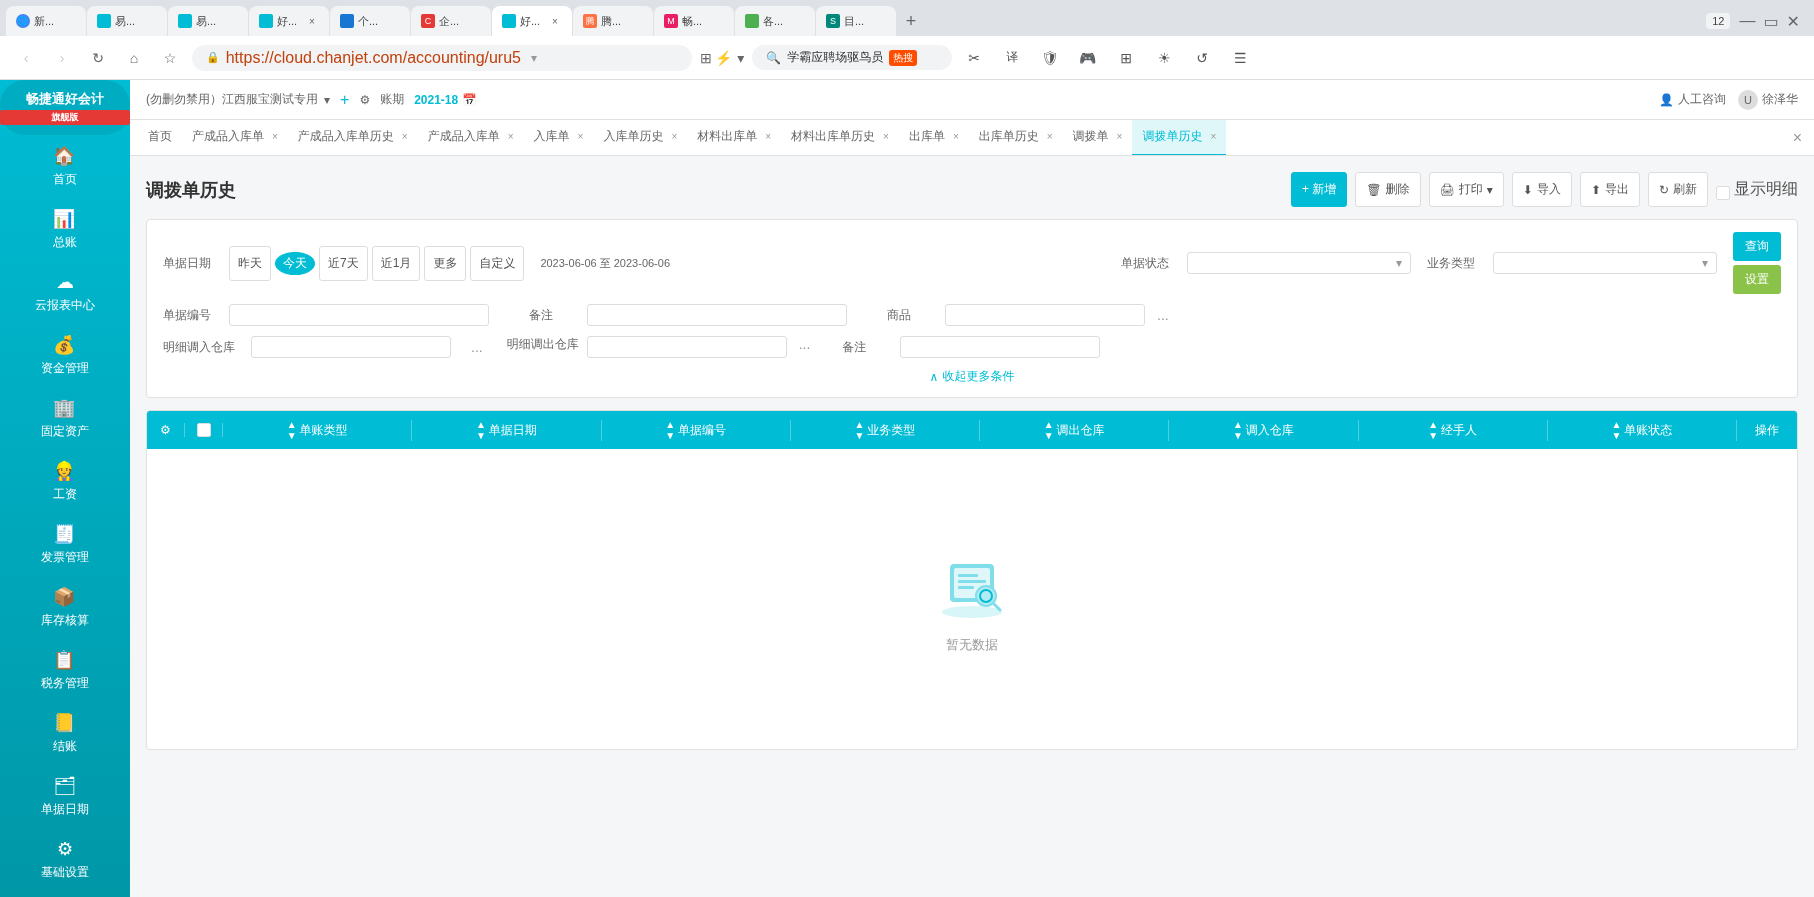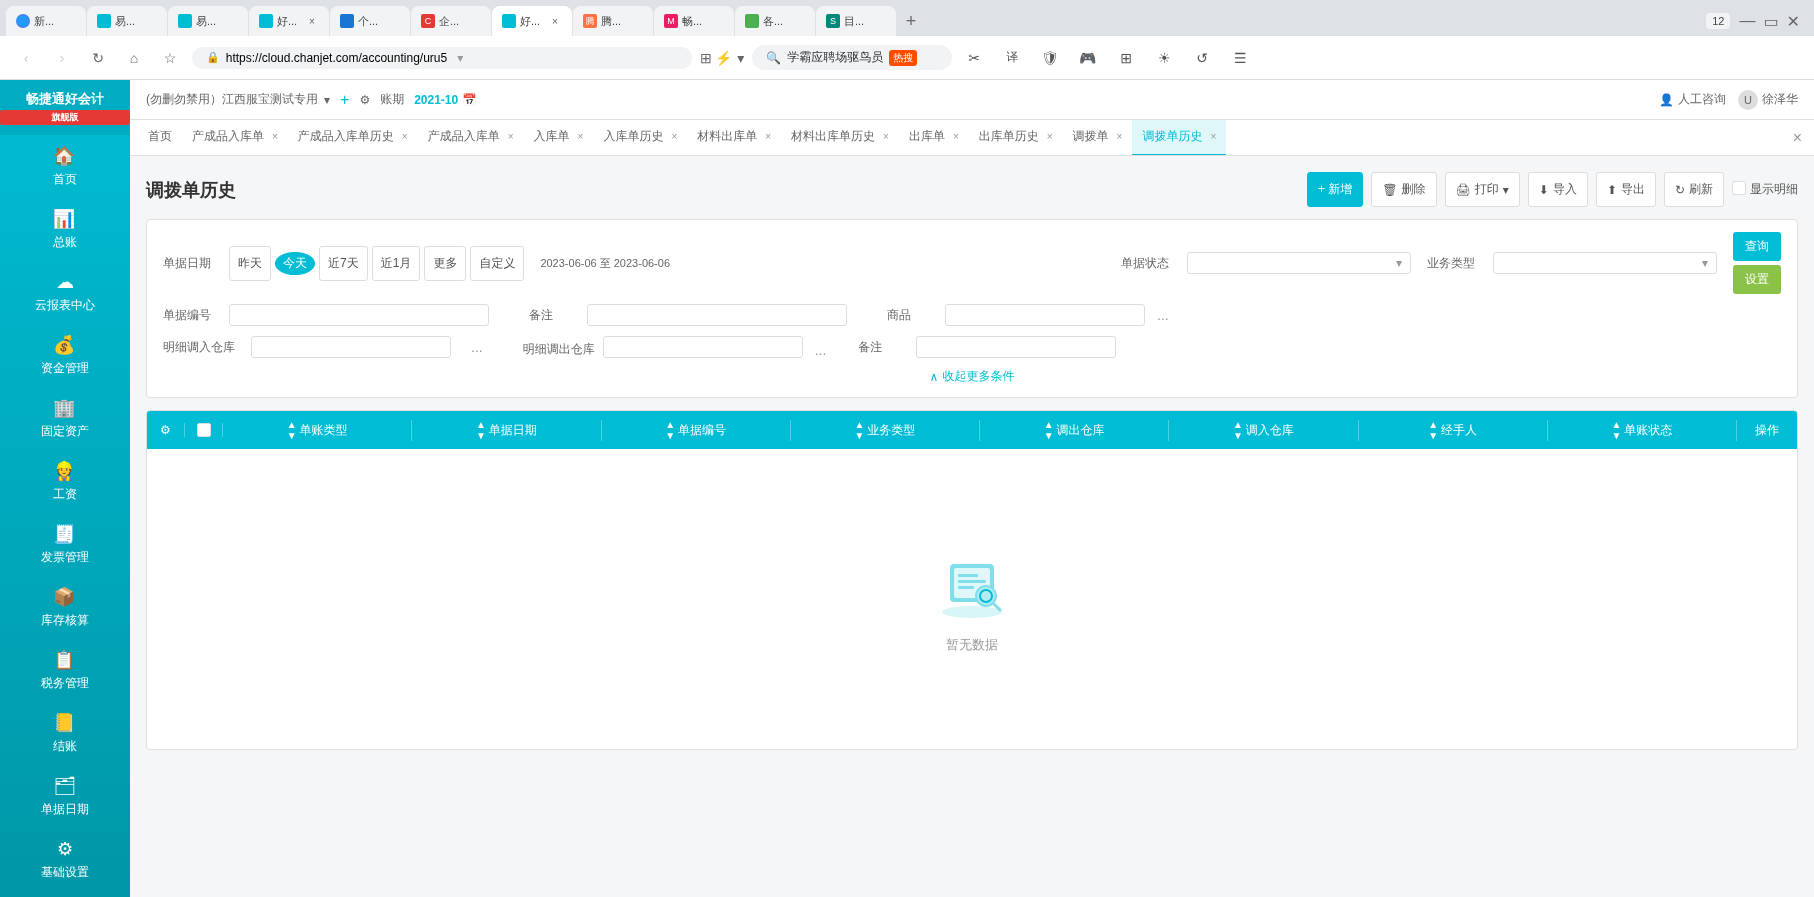--- a/index.html
+++ b/index.html
@@ -24,21 +24,21 @@
     .search-bar { display: flex; align-items: center; gap: 6px; background: #f1f3f4; border-radius: 20px; padding: 4px 14px; min-width: 200px; font-size: 12px; color: #333; }
     .hot-tag { background: #ff4d00; color: white; border-radius: 3px; padding: 1px 4px; font-size: 10px; }
     .toolbar-icons { display: flex; align-items: center; gap: 10px; color: #555; font-size: 14px; }
     .toolbar-icon { width: 28px; height: 28px; border-radius: 50%; display: flex; align-items: center; justify-content: center; cursor: pointer; }
 
     
     .app-wrapper { display: flex; height: calc(897px - 80px); }
 
     
     .sidebar { width: 130px; background: linear-gradient(180deg, #00bcd4 0%, #0097a7 100%); display: flex; flex-direction: column; align-items: center; padding-top: 0; flex-shrink: 0; }
-    .sidebar-logo { width: 100%; background: #00acc1; padding: 10px 0; text-align: center; color: white; font-size: 13px; font-weight: bold; cursor: pointer; display: flex; flex-direction: column; align-items: center; gap: 2px; }
+    .sidebar-logo { width: 100%; background: #00acc1; padding: 10px 0; text-align: center; color: white; font-size: 13px; font-weight: bold; cursor: pointer; display: flex; flex-direction: column; align-items: center; gap: 2px; border-radius: 25px; }
     .sidebar-item { width: 100%; display: flex; flex-direction: column; align-items: center; padding: 10px 6px; color: white; cursor: pointer; font-size: 12px; gap: 4px; transition: background 0.2s; }
     .sidebar-item .s-icon { font-size: 18px; }
     .sidebar-item .s-label { font-size: 12px; }
 
     
     .main-content { flex: 1; display: flex; flex-direction: column; overflow: hidden; background: #f5f6f7; }
 
     
     .app-topbar { background: white; border-bottom: 1px solid #e0e0e0; display: flex; align-items: center; padding: 0 16px; height: 40px; gap: 10px; }
     .company-selector { display: flex; align-items: center; gap: 6px; color: #666; font-size: 12px; cursor: pointer; }
@@ -55,21 +55,21 @@
     .page-close-all { margin-left: auto; font-size: 16px; color: #999; cursor: pointer; padding: 0 4px; }
 
     
     .content-area { flex: 1; overflow-y: auto; padding: 16px; }
 
     
     .page-header { display: flex; align-items: center; justify-content: space-between; margin-bottom: 12px; }
     .page-title { font-size: 18px; font-weight: bold; color: #333; }
     .page-actions { display: flex; align-items: center; gap: 8px; }
     .action-btn { display: flex; align-items: center; gap: 4px; padding: 8px 10px; border: 1px solid #ddd; border-radius: 3px; background: white; color: #555; cursor: pointer; font-size: 12px; }
-    .checkbox-display { display: flex; align-items: flex-start; gap: 4px; color: #555; font-size: 12px; }
+    .checkbox-display { display: flex; align-items: flex-end; gap: 4px; color: #555; font-size: 16px; }
 
     
     .filter-area { background: white; border: 1px solid #e0e0e0; border-radius: 4px; padding: 12px 16px; margin-bottom: 12px; }
     .filter-row { display: flex; align-items: center; gap: 16px; margin-bottom: 10px; flex-wrap: wrap; }
     .filter-row:last-child { margin-bottom: 0; }
     .filter-label { color: #666; font-size: 12px; min-width: 50px; }
     .date-buttons { display: flex; align-items: center; gap: 4px; flex-wrap: wrap; }
     .date-btn { padding: 8px 8px; border: 1px solid #ddd; border-radius: 3px; background: white; color: #555; cursor: pointer; font-size: 12px; }
     .date-btn.active { background: #00bcd4; color: white; border-color: #00bcd4; border-radius: 50%; padding: 2px 7px; }
     .date-range { color: #666; font-size: 11px; }
@@ -169,21 +169,21 @@
   </div>
 
   <div class="address-bar">
     <div class="nav-btn disabled">‹</div>
     <div class="nav-btn disabled">›</div>
     <div class="nav-btn">↻</div>
     <div class="nav-btn">⌂</div>
     <div class="nav-btn">☆</div>
     <div class="address-input">
       <span class="address-lock">🔒</span>
-      <span style="color:#000000;font-size:12px;">https://cloud.chanjet.com/accounting/uru5</span>
+      <span style="color:#c2410c;font-size:16px;">https://cloud.chanjet.com/accounting/uru5</span>
       <span style="margin-left:4px;color:#999;">▾</span>
     </div>
     <div style="display:flex;align-items:center;gap:4px;">
       <span style="cursor:pointer;font-size:14px;color:#666;">⊞</span>
       <span style="cursor:pointer;font-size:14px;color:#666;">⚡</span>
       <span style="cursor:pointer;font-size:14px;color:#666;">▾</span>
     </div>
     <div class="search-bar">
       <span style="color:#999;">🔍</span>
       <span>学霸应聘场驱鸟员</span>
@@ -268,21 +268,21 @@
 
     <div class="app-topbar">
       <div class="company-selector">
         <span>(勿删勿禁用）江西服宝测试专用</span>
         <span>▾</span>
       </div>
       <span style="color:#00bcd4;cursor:pointer;font-size:16px;">+</span>
       <span style="color:#666;cursor:pointer;">⚙</span>
       <span class="period-label">账期</span>
       <div class="period-value">
-        <span>2021-10</span>
+        <span>2021-18</span>
         <span>📅</span>
       </div>
       <div class="topbar-right">
         <div class="user-info">
           <span>👤</span>
           <span>人工咨询</span>
         </div>
         <div class="user-info">
           <span style="width:20px;height:20px;border-radius:50%;background:#ddd;display:inline-flex;align-items:center;justify-content:center;font-size:11px;">U</span>
           <span>徐泽华</span>
@@ -421,21 +421,21 @@
             <input class="filter-input" type="text" style="min-width: 200px;">
             <span class="filter-dots">...</span>
           </div>
         </div>
 
         <div class="filter-row">
           <span class="filter-label">明细调入仓库</span>
           <input class="filter-input" type="text" style="min-width: 200px;">
           <span class="filter-dots">...</span>
 
-          <div style="margin-left:24px;display:flex;align-items:flex-end;gap:8px;">
+          <div style="margin-left:8px;display:flex;align-items:flex-start;gap:8px;">
             <span class="filter-label">明细调出仓库</span>
             <input class="filter-input" type="text" style="min-width: 200px;">
             <span class="filter-dots">...</span>
           </div>
 
           <div style="margin-left:16px;display:flex;align-items:center;gap:8px;">
             <span class="filter-label">备注</span>
             <input class="filter-input" type="text" style="min-width: 200px;">
           </div>
         </div>

